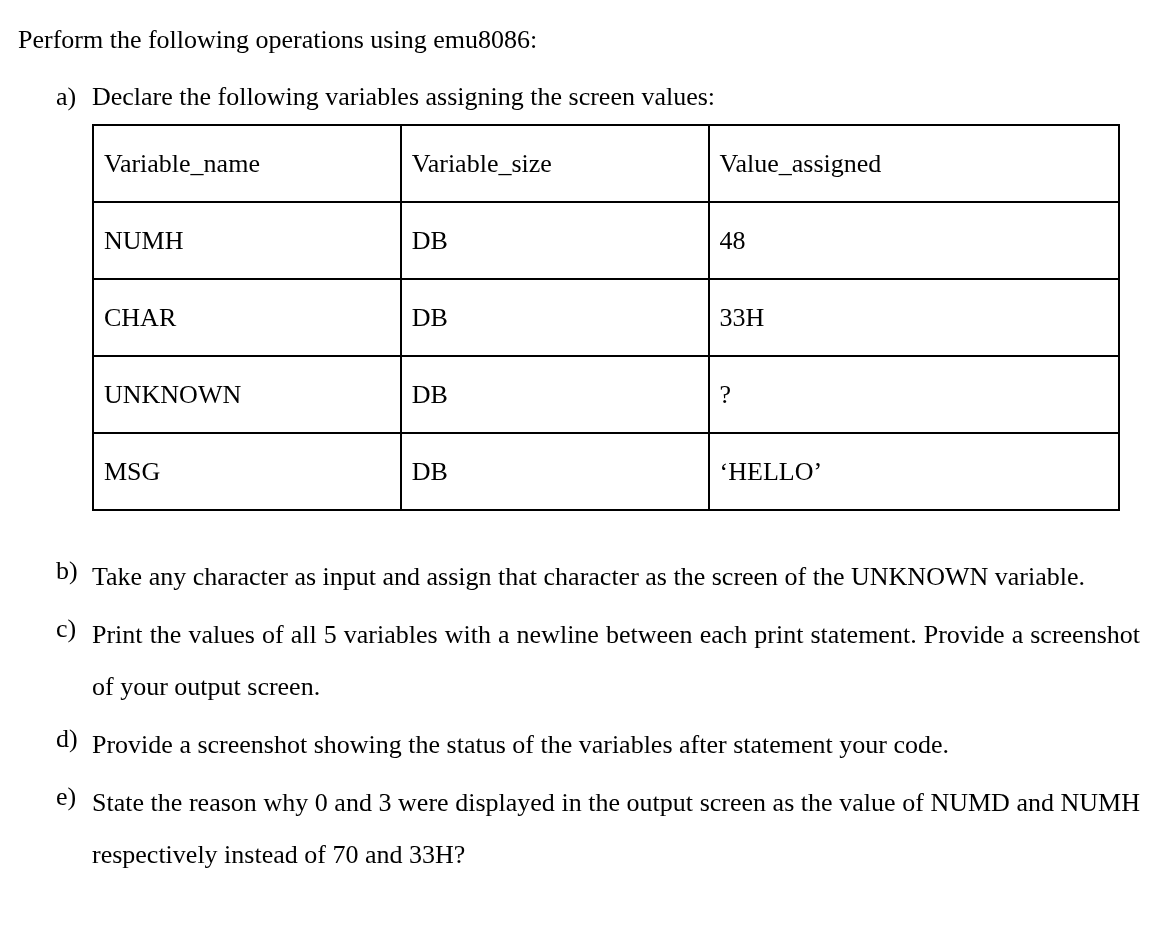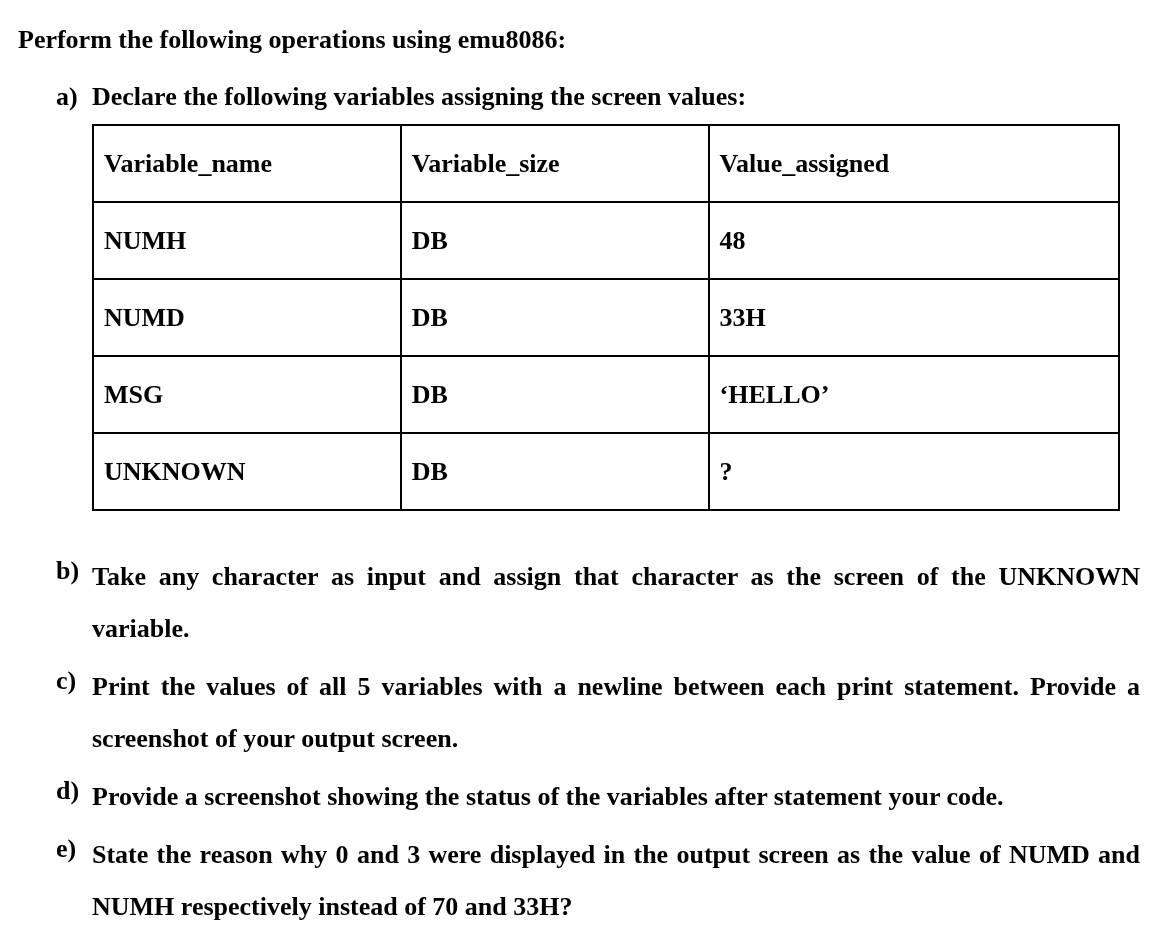--- a/index.html
+++ b/index.html
@@ -1,19 +1,18 @@
 <!DOCTYPE html>
 <html><head>
   <meta charset="utf-8">
   <style>
     * {
       margin: 0;
       padding: 0;
       box-sizing: border-box;
-      font-weight: bold;
     }
     body {
       background: #ffffff;
       font-family: 'Times New Roman', Times, serif;
       font-size: 26px;
       color: #000000;
       padding: 20px 18px;
       width: 1158px;
       line-height: 1.5;
     }
@@ -77,33 +76,33 @@
       <td class="col1">Variable_name</td>
       <td class="col2">Variable_size</td>
       <td class="col3">Value_assigned</td>
     </tr>
     <tr>
       <td>NUMH</td>
       <td>DB</td>
       <td>48</td>
     </tr>
     <tr>
-      <td>NUMD</td>
+      <td>CHAR</td>
       <td>DB</td>
       <td>33H</td>
+    </tr>
+    <tr>
+      <td>UNKNOWN</td>
+      <td>DB</td>
+      <td>?</td>
     </tr>
     <tr>
       <td>MSG</td>
       <td>DB</td>
       <td>‘HELLO’</td>
-    </tr>
-    <tr>
-      <td>UNKNOWN</td>
-      <td>DB</td>
-      <td>?</td>
     </tr>
   </tbody>
     </table>
 </div>
 
 <div class="later-items">
   <div class="list-item">
     <div class="list-marker">b)</div>
     <div class="list-content justified">Take any character as input and assign that character as the screen of the UNKNOWN variable.</div>
   </div>

